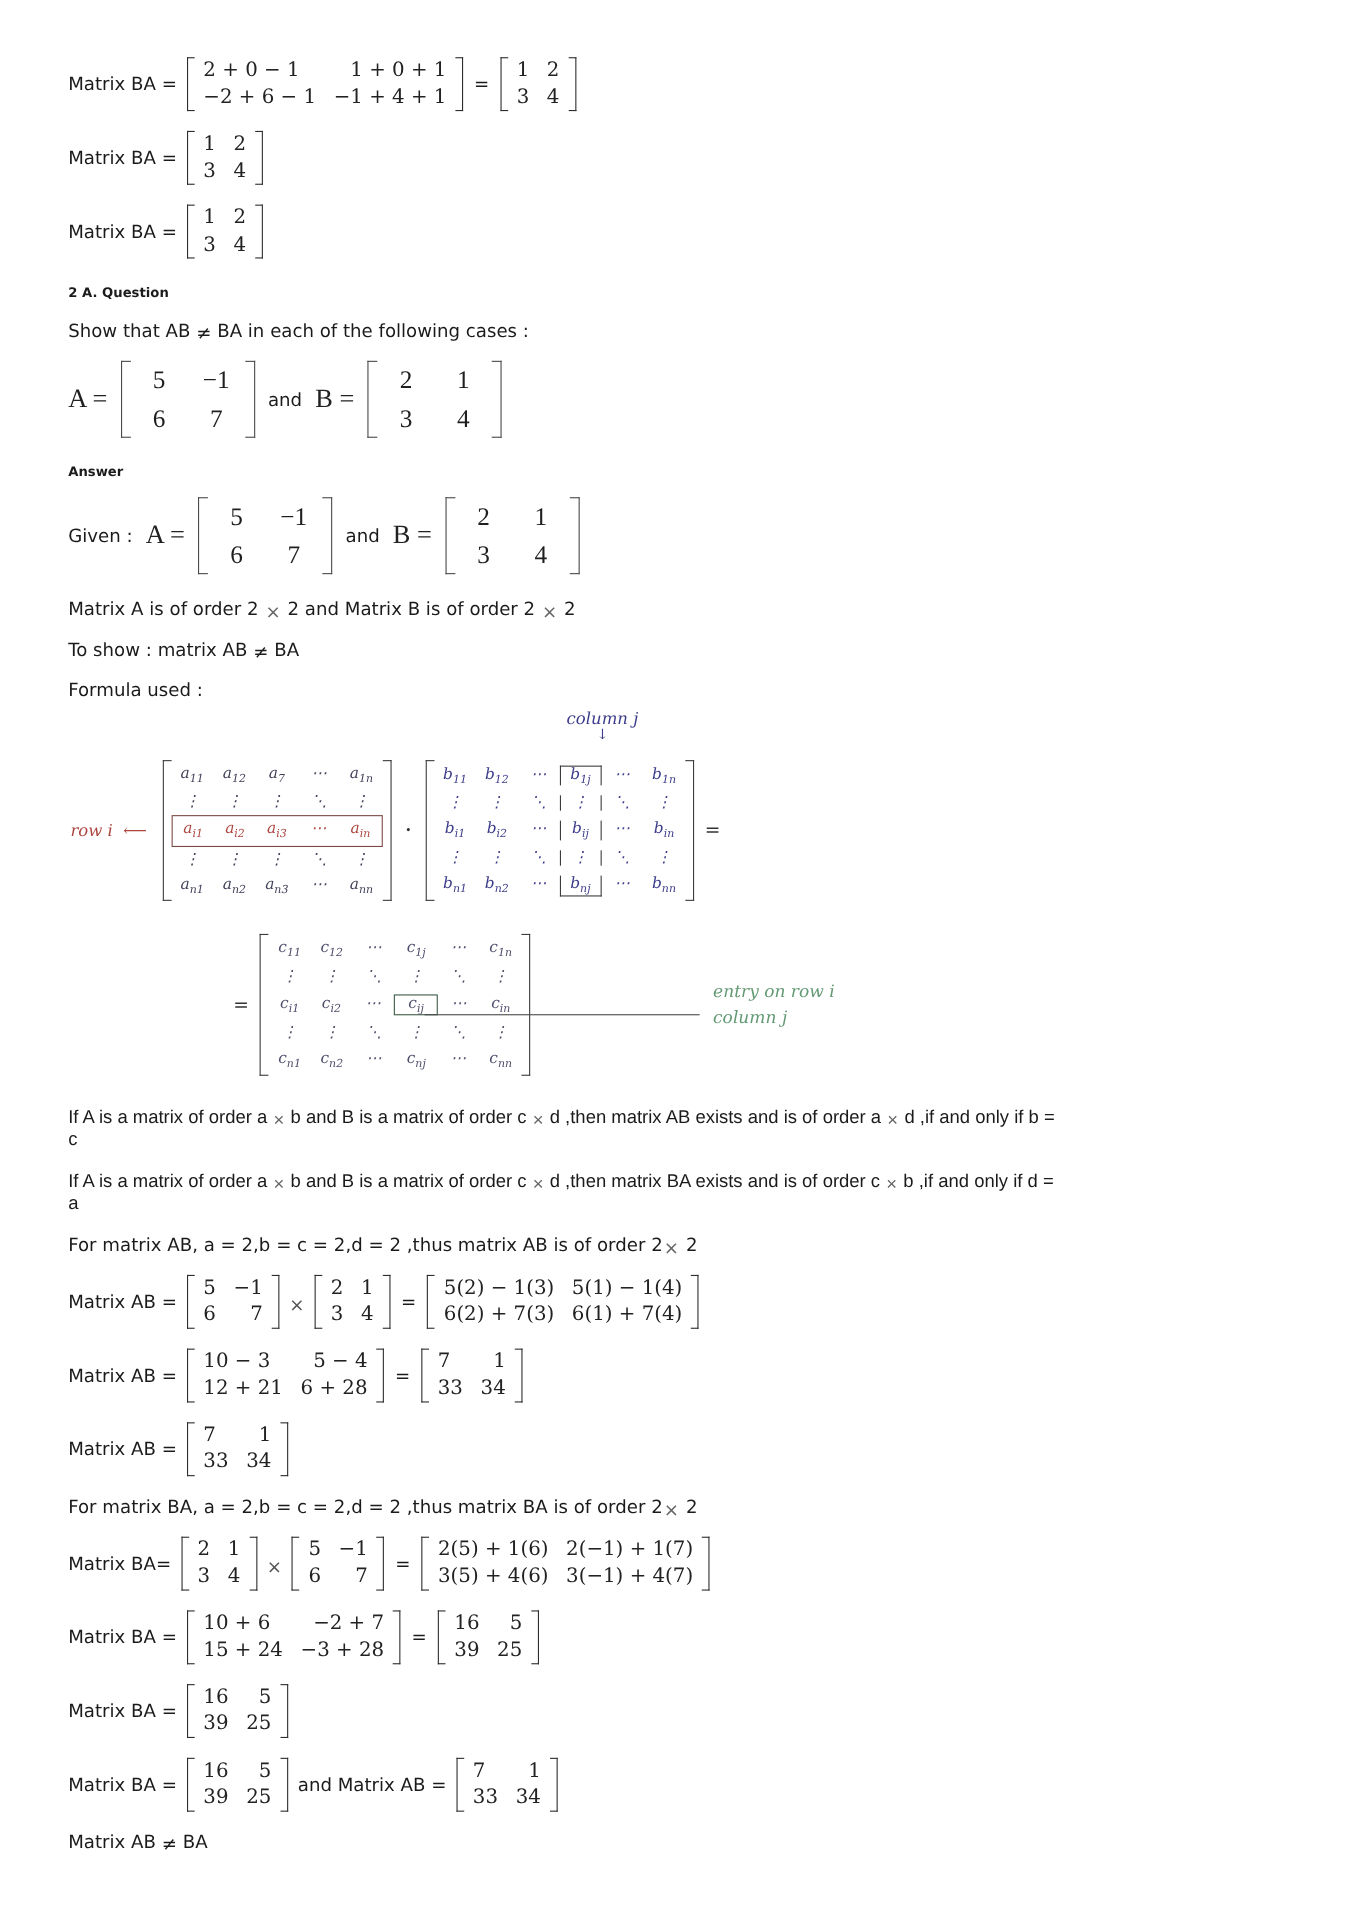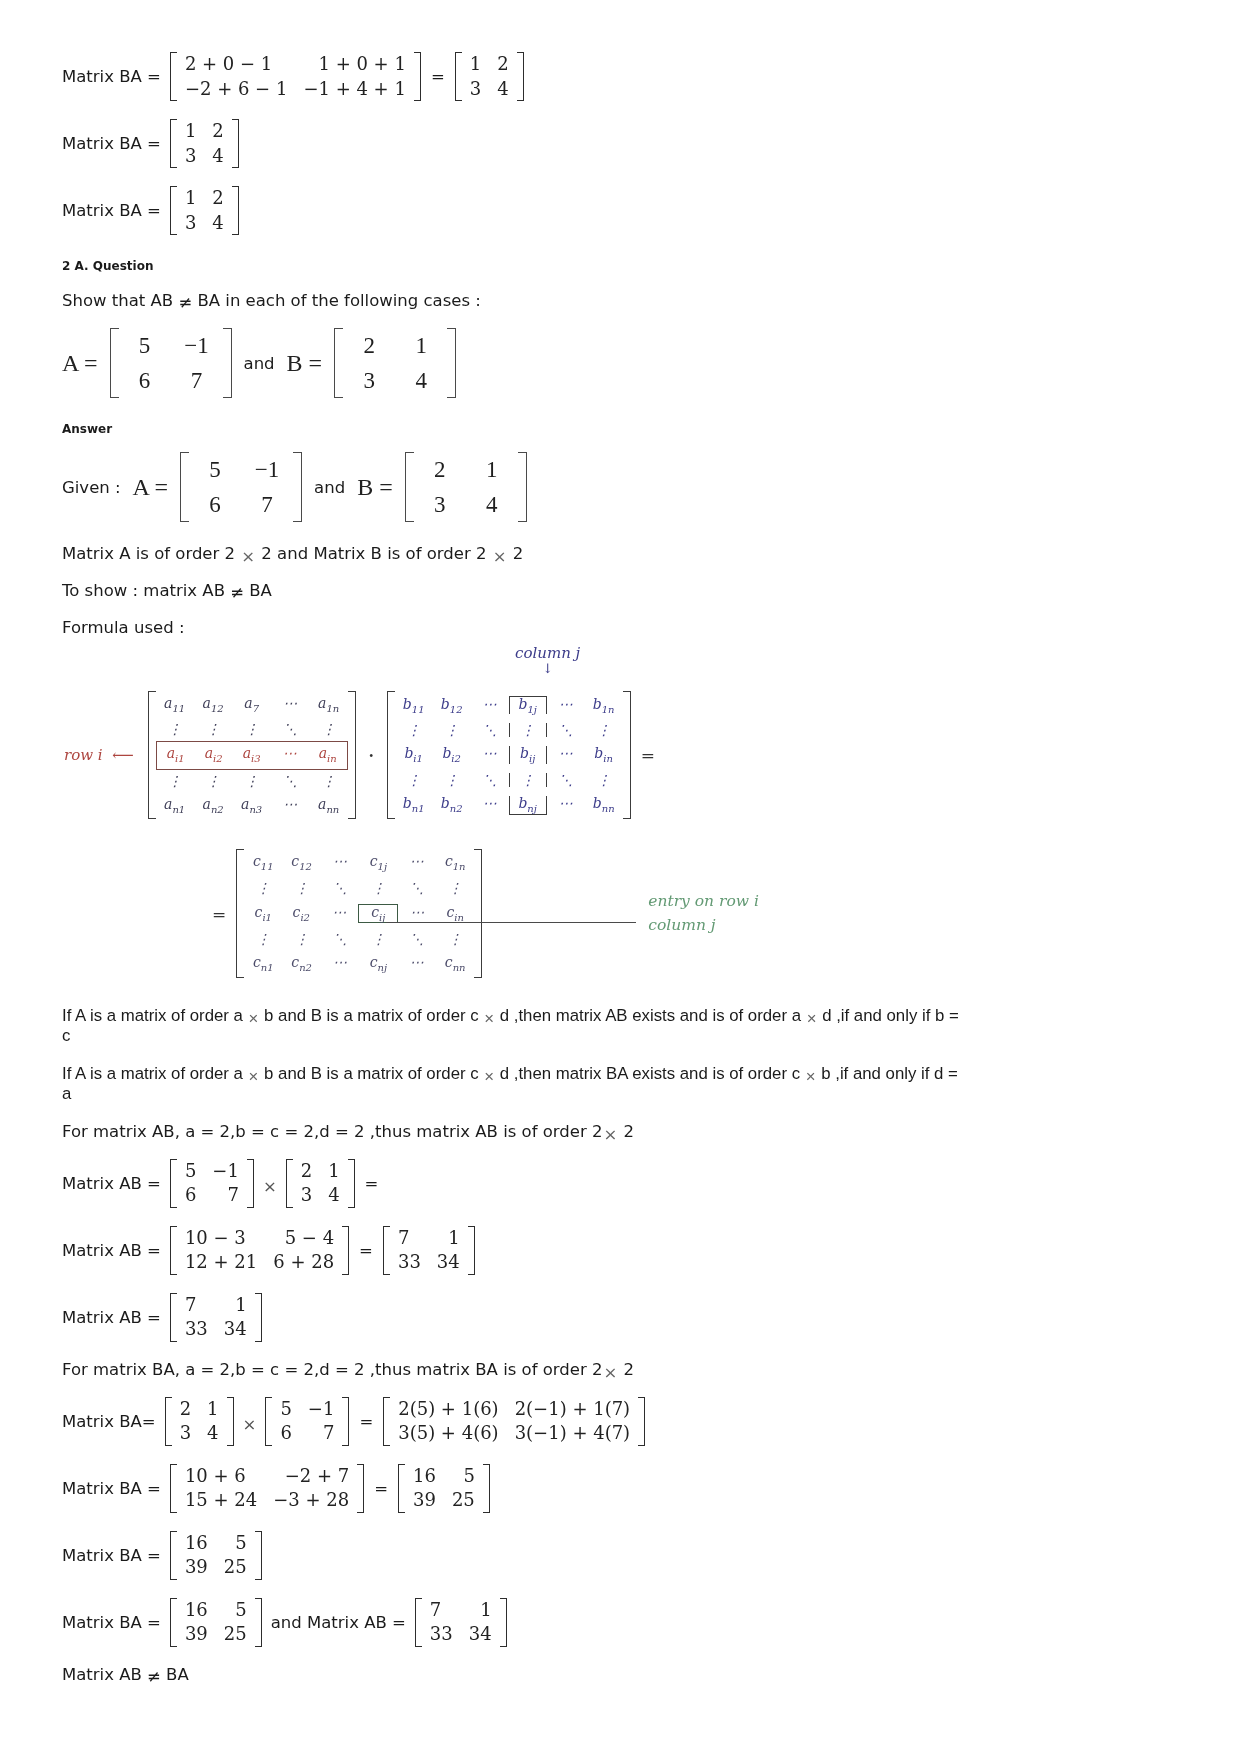--- a/index.html
+++ b/index.html
@@ -416,20 +416,34 @@
             <span class="mcell">1</span>
           </span>
           <span class="mrow">
             <span class="mcell">3</span>
             <span class="mcell">4</span>
           </span>
         </span>
         <span class="br brr"></span>
       </span>
     <span class="opeq">=</span>
+    <span class="matrix mtx-calc">
+        <span class="br brl"></span>
+        <span class="mbody">
+          <span class="mrow">
+            <span class="mcell">5(2) − 1(3)</span>
+            <span class="mcell">5(1) − 1(4)</span>
+          </span>
+          <span class="mrow">
+            <span class="mcell">6(2) + 7(3)</span>
+            <span class="mcell">6(1) + 7(4)</span>
+          </span>
+        </span>
+        <span class="br brr"></span>
+      </span>
   </div>
   <div class="eqline">
     <span class="lbl">Matrix AB =</span>
     <span class="matrix mtx-calc">
         <span class="br brl"></span>
         <span class="mbody">
           <span class="mrow">
             <span class="mcell">10 − 3</span>
             <span class="mcell">5 − 4</span>
           </span>

